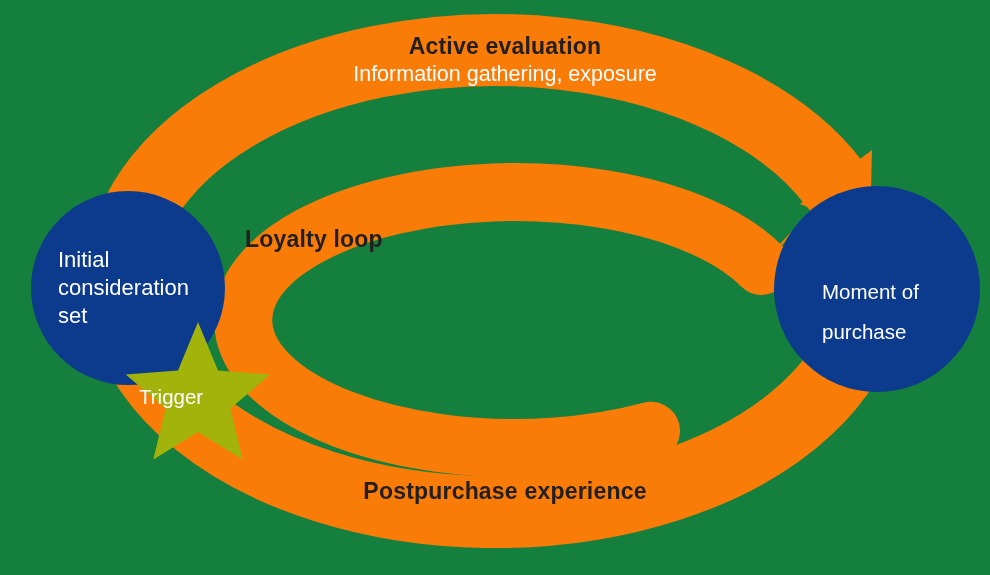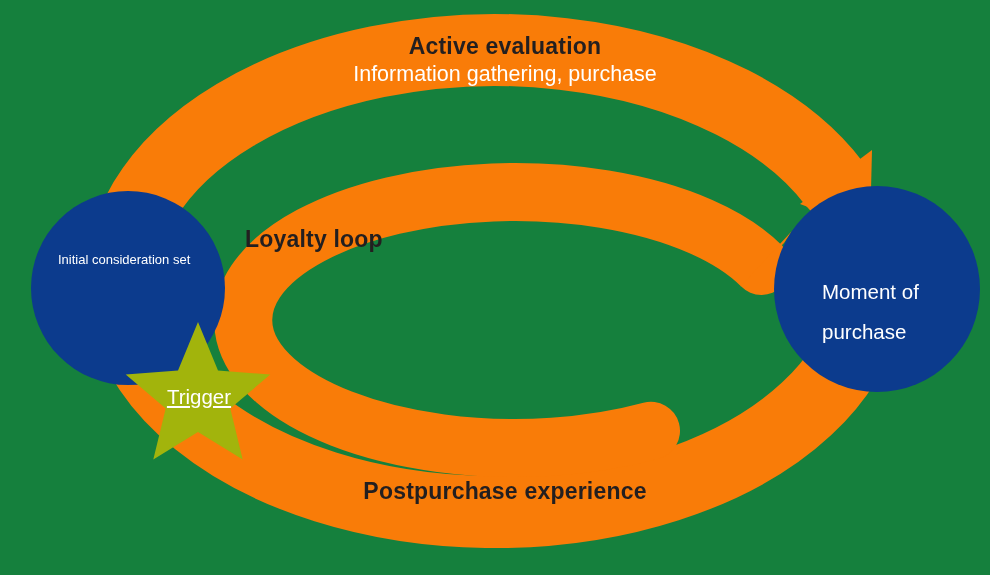--- a/index.html
+++ b/index.html
@@ -39,29 +39,29 @@
     width: 500px;
     text-align: center;
   }
   .lbl-active-title   { top: 33px; }
   .lbl-active-sub     { top: 62px; }
   .lbl-loyalty        { left: 245px; top: 226px; text-align: center; }
   .lbl-post-title     { top: 478px; }
   .lbl-post-sub       { top: 507px; }
   .lbl-initial {
     left: 58px; top: 246px; width: 145px;
-    font-size: 13px; line-height: 28px; color: #ffffff;
+    font-size: 22px; line-height: 28px; color: #ffffff;
   }
   .lbl-moment {
     left: 822px; top: 272px; width: 125px;
     font-size: 20.5px; line-height: 40px; color: #ffffff;
   }
   .lbl-trigger {
     left: 139px; top: 385px; width: 120px;
-    text-align: center; font-size: 20.5px; color: #ffffff; text-decoration: underline;
+    font-size: 20.5px; color: #ffffff;
   }
 </style>
 </head>
 <body>
 
 <div class="canvas">
 
   <svg width="990" height="575" viewBox="0 0 990 575">
 
     <path d="M 833.96 183.38 A 374 231 0 1 0 865.40 313.20" fill="none" stroke-width="72" stroke-linecap="round" stroke="#F97C08"></path>
@@ -74,21 +74,21 @@
 
     <circle cx="128" cy="288" r="97" fill="#0C3B8D"></circle>
 
     <circle cx="877" cy="289" r="103" fill="#0C3B8D"></circle>
 
     <polygon points="198,322 218,370.5 270.3,374.5 230.3,408.5 242.7,459.5 198,432 153.3,459.5 165.7,408.5 125.7,374.5 178,370.5" fill="#A2B40C"></polygon>
   </svg>
 
   <div class="lbl centered dark-bold lbl-active-title">Active evaluation</div>
 
-  <div class="lbl centered white-reg lbl-active-sub">Information gathering, purchase</div>
+  <div class="lbl centered white-reg lbl-active-sub">Information gathering, exposure</div>
 
   <div class="lbl dark-bold lbl-loyalty">Loyalty loop</div>
 
   <div class="lbl lbl-initial">Initial consideration set</div>
 
   <div class="lbl lbl-moment">Moment of purchase</div>
 
   <div class="lbl lbl-trigger">Trigger</div>
 
   <div class="lbl centered dark-bold lbl-post-title">Postpurchase experience</div>

